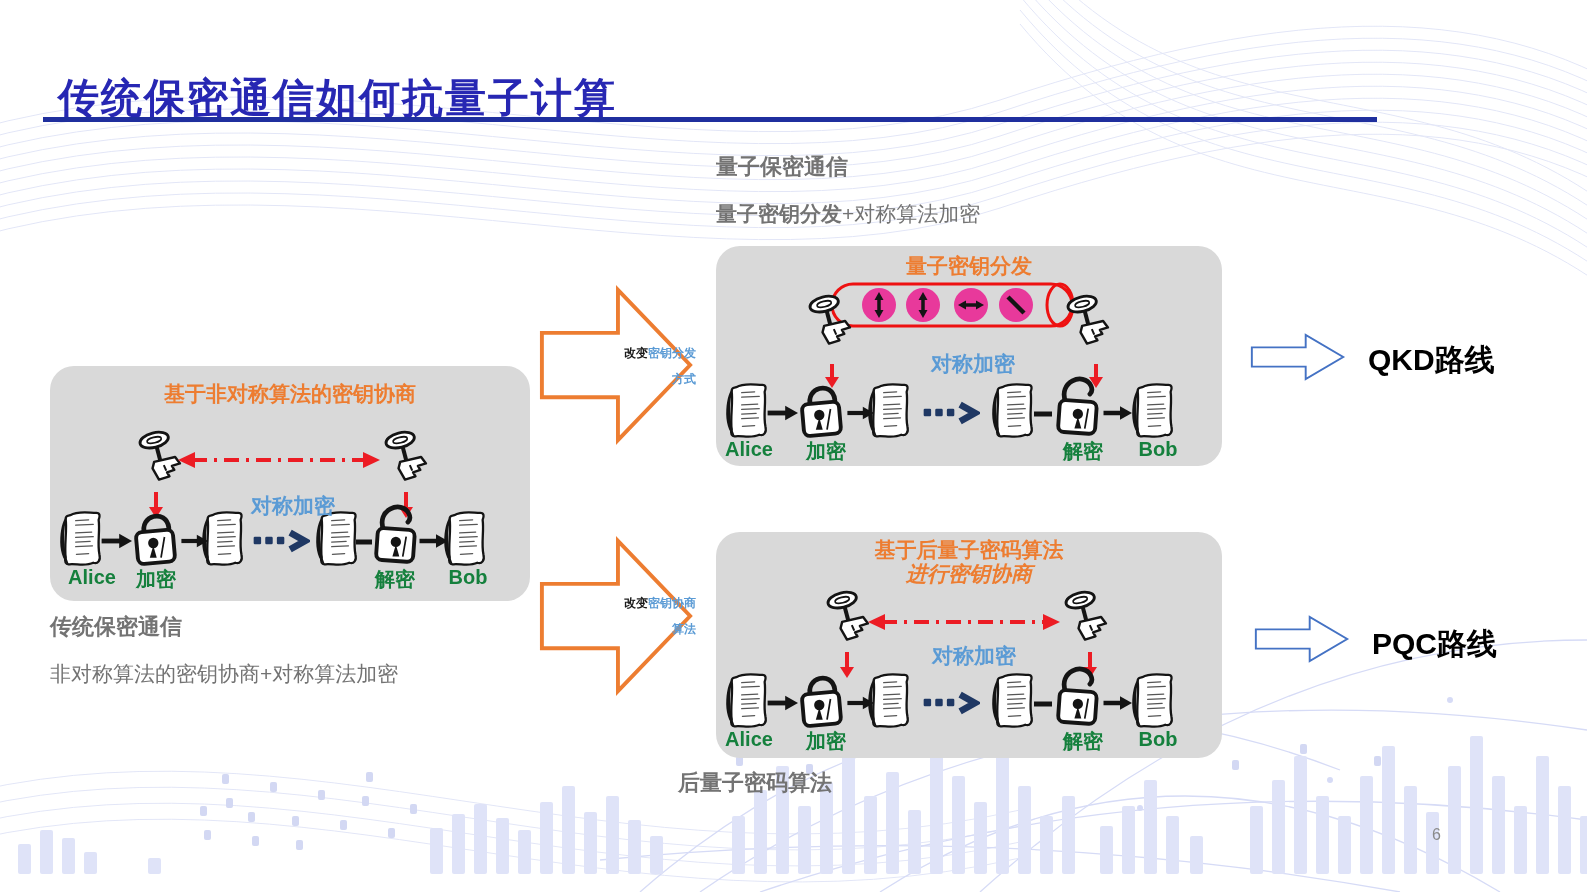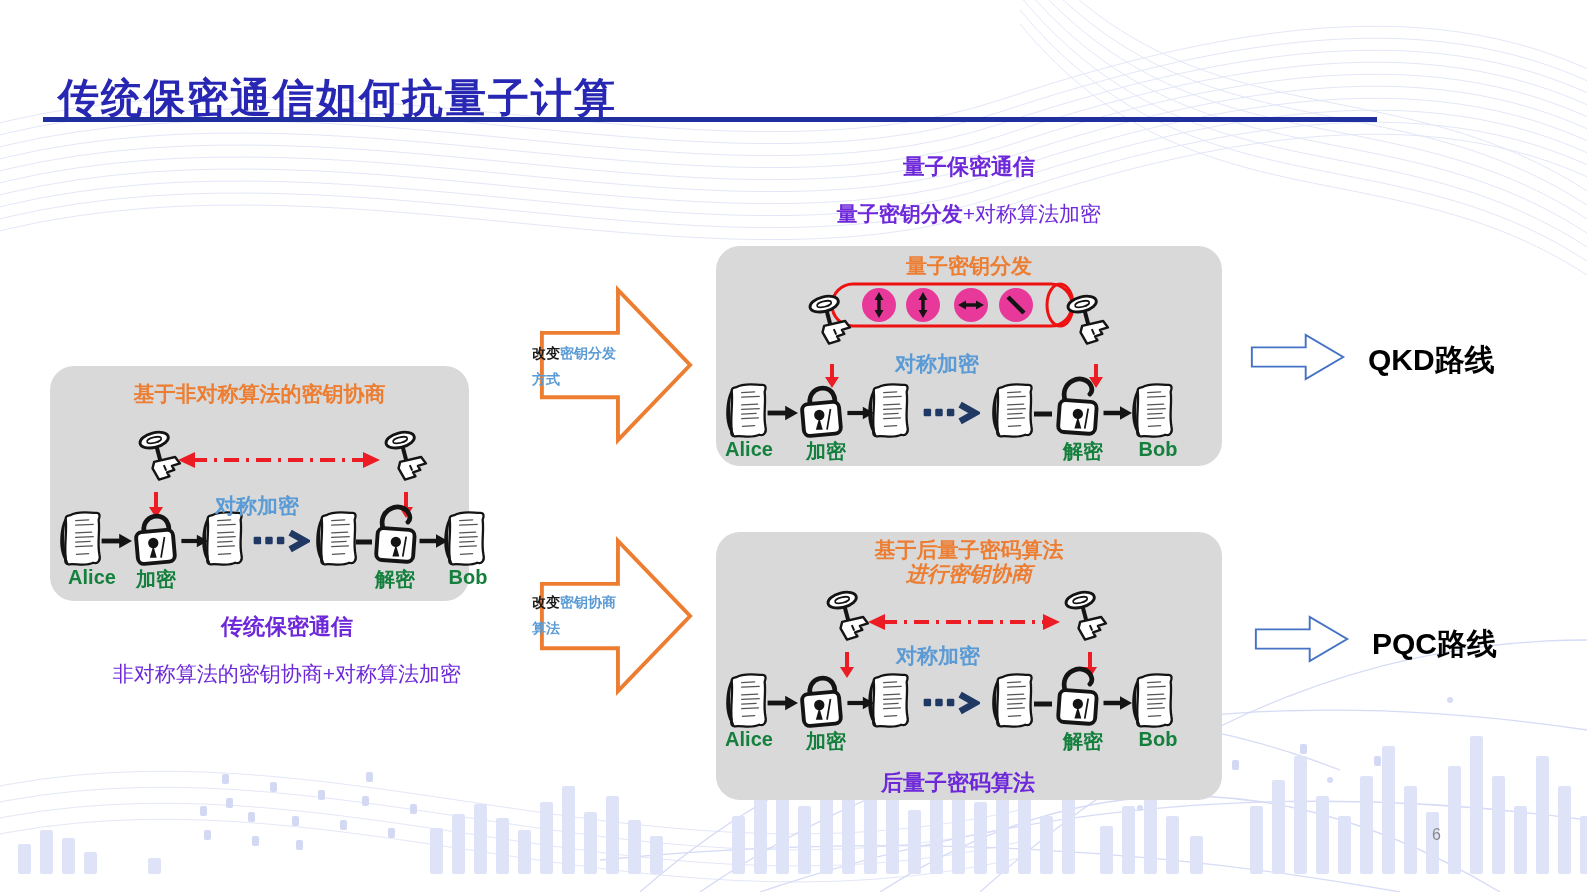--- a/index.html
+++ b/index.html
@@ -8,28 +8,28 @@
   svg{display:block;}
   .abs{position:absolute;}
   .bg{position:absolute;left:0;top:0;}
   .page-title{position:absolute;left:58px;top:40px;font-size:41px;font-weight:bold;
               color:#2727b3;letter-spacing:2px;white-space:nowrap;margin-top:31px;}
   .title-rule{position:absolute;left:43px;top:117px;width:1334px;height:5px;background:#1f2f9e;}
   .panel{position:absolute;background:#d9d9d9;border-radius:24px;}
   .panel-art{position:absolute;left:0;top:0;}
   .ptitle{position:absolute;left:0;width:100%;text-align:center;color:#ED7D31;
           font-weight:bold;font-size:21px;line-height:24px;}
-  .symlab{position:absolute;color:#5B9BD5;font-weight:bold;font-size:21px;text-align:left;}
+  .symlab{position:absolute;color:#5B9BD5;font-weight:bold;font-size:21px;text-align:right;}
   .actor{position:absolute;font-weight:bold;font-size:20px;color:#15803d;text-align:center;white-space:nowrap;}
-  .caption{position:absolute;text-align:center;color:#6d28d9;}
+  .caption{position:absolute;color:#737373;}
   .cap1{font-weight:bold;font-size:22px;line-height:30px;}
   .cap2{font-size:21px;line-height:30px;margin-top:17px;white-space:nowrap;}
   .cap2 .b{font-weight:bold;}
-  .trans-text{position:absolute;width:164px;text-align:left;font-weight:bold;
-              font-size:14px;line-height:26px;color:#1a1a1a;}
+  .trans-text{position:absolute;width:164px;text-align:right;font-weight:bold;
+              font-size:12px;line-height:26px;color:#1a1a1a;}
   .hl{color:#5B9BD5;}
   .route-label{position:absolute;font-weight:bold;font-size:30px;color:#000;white-space:nowrap;}
   .page-num{position:absolute;left:1432px;top:826px;font-size:16px;color:#8a8a8a;}
 </style>
 </head>
 <body>
 
 <div class="slide">
 
   <svg width="0" height="0" style="position:absolute" aria-hidden="true">
@@ -203,21 +203,21 @@
         <rect x="1160" y="748" width="7" height="10" rx="2"></rect>
         <rect x="1232" y="760" width="7" height="10" rx="2"></rect>
         <rect x="1300" y="744" width="7" height="10" rx="2"></rect>
         <rect x="1374" y="756" width="7" height="10" rx="2"></rect>
       </g>
   </svg>
 
   <div class="page-title">传统保密通信如何抗量子计算</div>
   <div class="title-rule"></div>
 
-  <div class="panel" style="left:50px;top:366px;width:419px;height:235px;">
+  <div class="panel" style="left:50px;top:366px;width:480px;height:235px;">
     <svg class="panel-art" width="474" height="235" viewBox="0 0 474 235">
       <use href="#sym-key" x="80" y="62" width="58" height="58"></use>
       <use href="#sym-key" x="326" y="62" width="58" height="58"></use>
       <g>
         <line x1="142" y1="94" x2="316" y2="94" stroke="#ec1c24" stroke-width="4" stroke-dasharray="15 7 3 7"></line>
         <path d="M128,94 L145,86 L145,102 Z" fill="#ec1c24"></path>
         <path d="M330,94 L313,86 L313,102 Z" fill="#ec1c24"></path>
       </g>
       <g>
         <line x1="106" y1="126" x2="106" y2="142" stroke="#ec1c24" stroke-width="4"></line>
@@ -329,21 +329,21 @@
     <div class="actor" style="left:80px;top:192px;width:60px;">加密</div>
     <div class="actor" style="left:337px;top:192px;width:60px;">解密</div>
     <div class="actor" style="left:412px;top:192px;width:60px;">Bob</div>
   </div>
 
   <svg class="abs" style="left:1248px;top:332px;" width="100" height="50" viewBox="0 0 100 52">
     <polygon points="2,16 58,16 58,3 97,26 58,49 58,36 2,36" fill="#ffffff" stroke="#4472C4" stroke-width="2"></polygon>
   </svg>
   <div class="route-label" style="left:1368px;top:340px;">QKD路线</div>
 
-  <div class="panel" style="left:716px;top:532px;width:506px;height:268px;">
+  <div class="panel" style="left:716px;top:532px;width:506px;height:226px;">
     <svg class="panel-art" width="506" height="224" viewBox="0 0 506 224">
       <use href="#sym-key" x="102" y="56" width="58" height="58"></use>
       <use href="#sym-key" x="340" y="56" width="58" height="58"></use>
       <g>
         <line x1="166" y1="90" x2="330" y2="90" stroke="#ec1c24" stroke-width="4" stroke-dasharray="15 7 3 7"></line>
         <path d="M152,90 L169,82 L169,98 Z" fill="#ec1c24"></path>
         <path d="M344,90 L327,82 L327,98 Z" fill="#ec1c24"></path>
       </g>
       <g>
         <line x1="131" y1="120" x2="131" y2="136" stroke="#ec1c24" stroke-width="4"></line>

